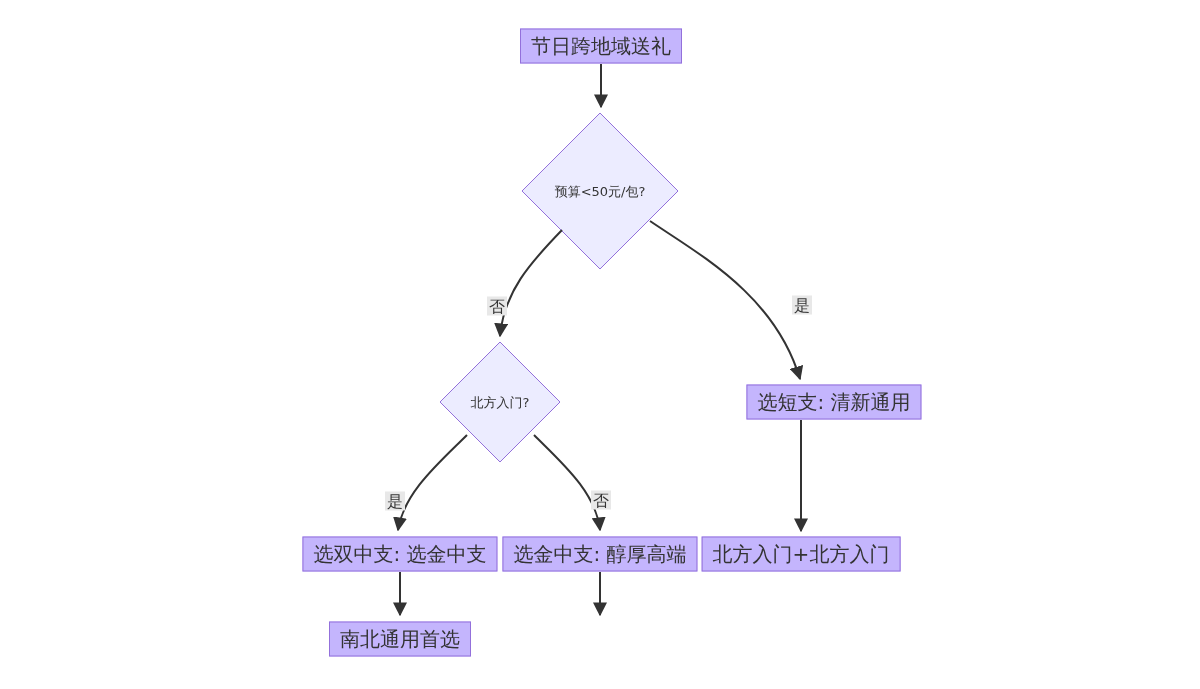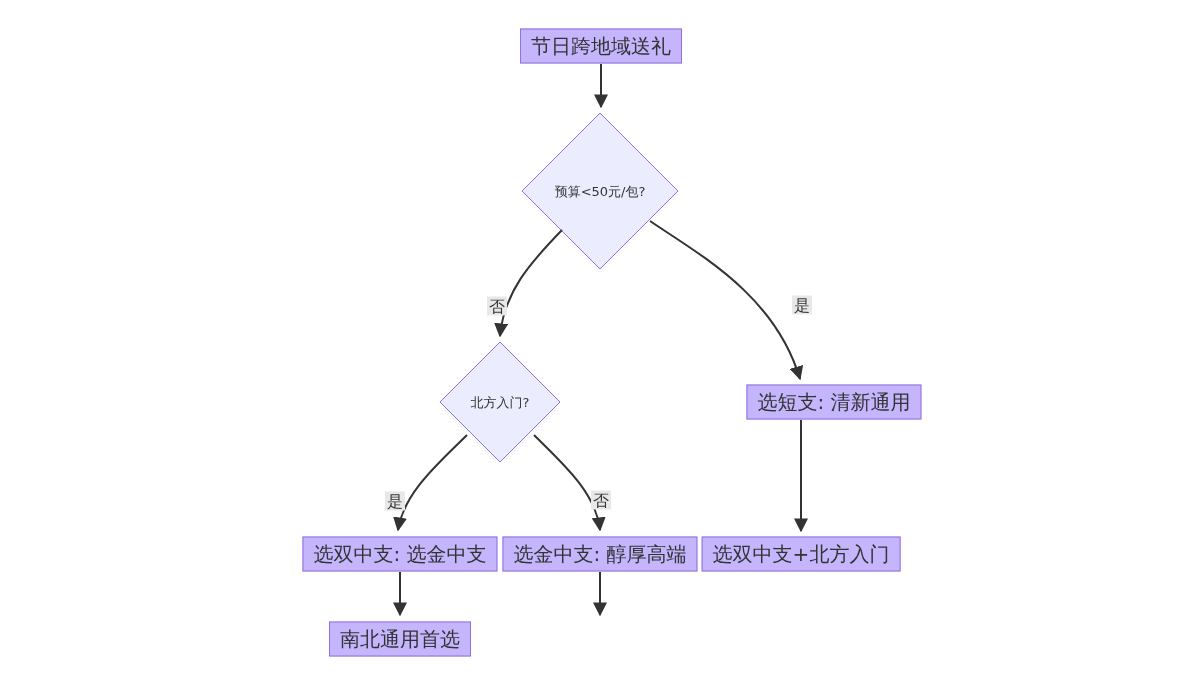--- a/index.html
+++ b/index.html
@@ -86,21 +86,21 @@
   </svg>
 
   <div class="node" style="left:601px; top:46px;">节日跨地域送礼</div>
 
   <div class="node" style="left:801px; top:402px;margin-left:33px;">选短支: 清新通用</div>
 
   <div class="node" style="left:400px; top:554px;">选双中支: 选金中支</div>
 
   <div class="node" style="left:600px; top:554px;">选金中支: 醇厚高端</div>
 
-  <div class="node" style="left:801px; top:554px;">选双中支+北方入门</div>
+  <div class="node" style="left:801px; top:554px;">北方入门+北方入门</div>
 
   <div class="node" style="left:400px; top:639px;text-align:right;">南北通用首选</div>
 
 
   <div class="diamond-text" style="left:600px; top:191px;">预算&lt;50元/包?</div>
 
   <div class="diamond-text" style="left:500px; top:402px;">北方入门?</div>
 
   <div class="edge-label" style="left:497px; top:306px;">否</div>
 

